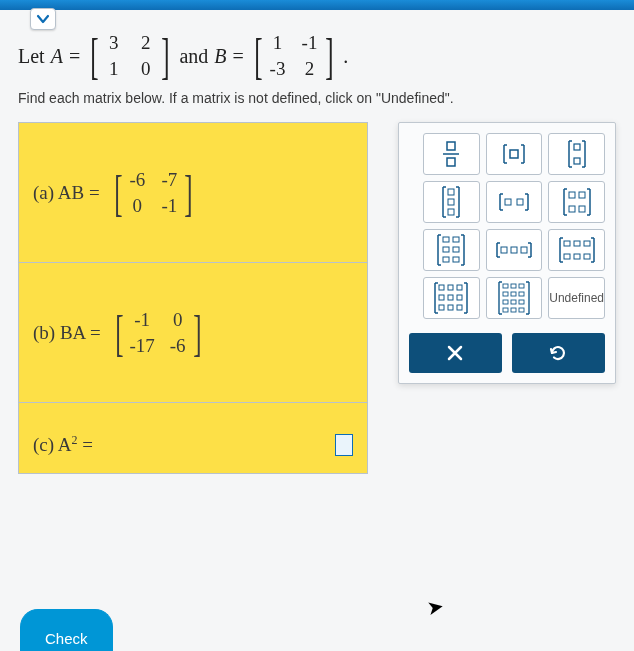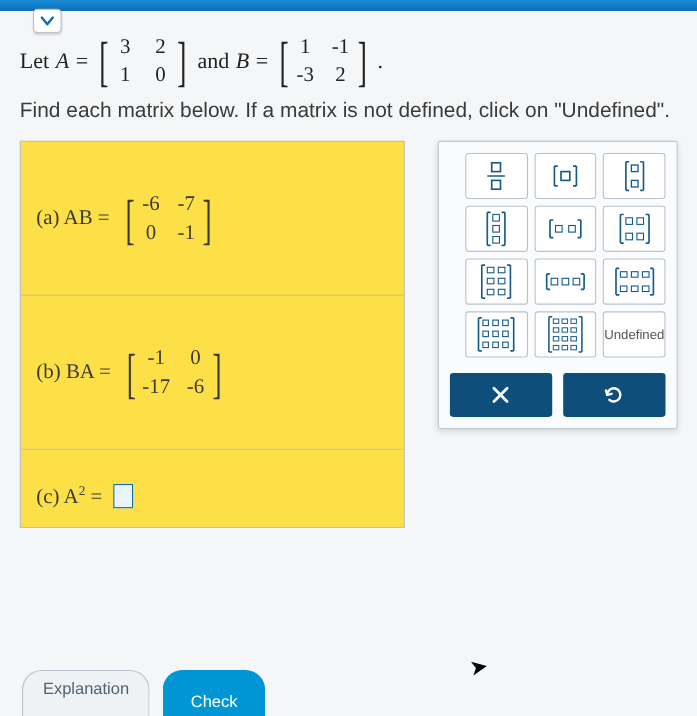--- a/index.html
+++ b/index.html
@@ -57,21 +57,21 @@
     transform: scaleX(0.5);
   }
   .matrix-body {
     display: grid;
     gap: 4px 14px;
     padding: 2px 2px;
   }
   .cols2 { grid-template-columns: auto auto; }
   .cell { text-align: center; min-width: 18px; font-size: 19px; }
   .instruction {
-    font-size: 19px;
+    font-size: 14px;
     color: #3a3a3a;
     margin-bottom: 16px;
     font-family: Verdana, Geneva, sans-serif;
   }
   .content-row {
     display: flex;
     gap: 30px;
     align-items: flex-start;
   }
   .answer-table {
@@ -82,21 +82,21 @@
   .answer-row {
     border-bottom: 1px solid #b8c2cc;
     padding: 30px 14px;
     display: flex;
     align-items: center;
     gap: 10px;
     font-family: "Times New Roman", serif;
     font-size: 19px;
     min-height: 140px;
   }
-  .answer-row:last-child { border-bottom: none; min-height: 70px; padding: 24px 14px 10px; }
+  .answer-row:last-child { border-bottom: none; min-height: 70px; padding: 24px 14px 10px; justify-content: space-between; }
   .label { white-space: nowrap; }
   .empty-box {
     display: inline-block;
     width: 18px;
     height: 22px;
     border: 1px solid #0d6db5;
     background: #eaf4fb;
     vertical-align: middle;
   }
   .palette {
@@ -393,21 +393,18 @@
               <path d="M3 5 L4 9 L8 8" stroke="#fff" stroke-width="2.2" fill="none" stroke-linecap="round" stroke-linejoin="round"></path>
             </svg>
         </button>
       </div>
     </div>
 
   </div>
 </div>
 
 <div class="bottom-buttons">
-  <div class="pill-btn">
-    <span>Explanation</span>
-  </div>
   <div class="pill-btn primary">
     <span>Check</span>
   </div>
 </div>
 
 <div class="cursor">➤</div>
 
 </body></html>

